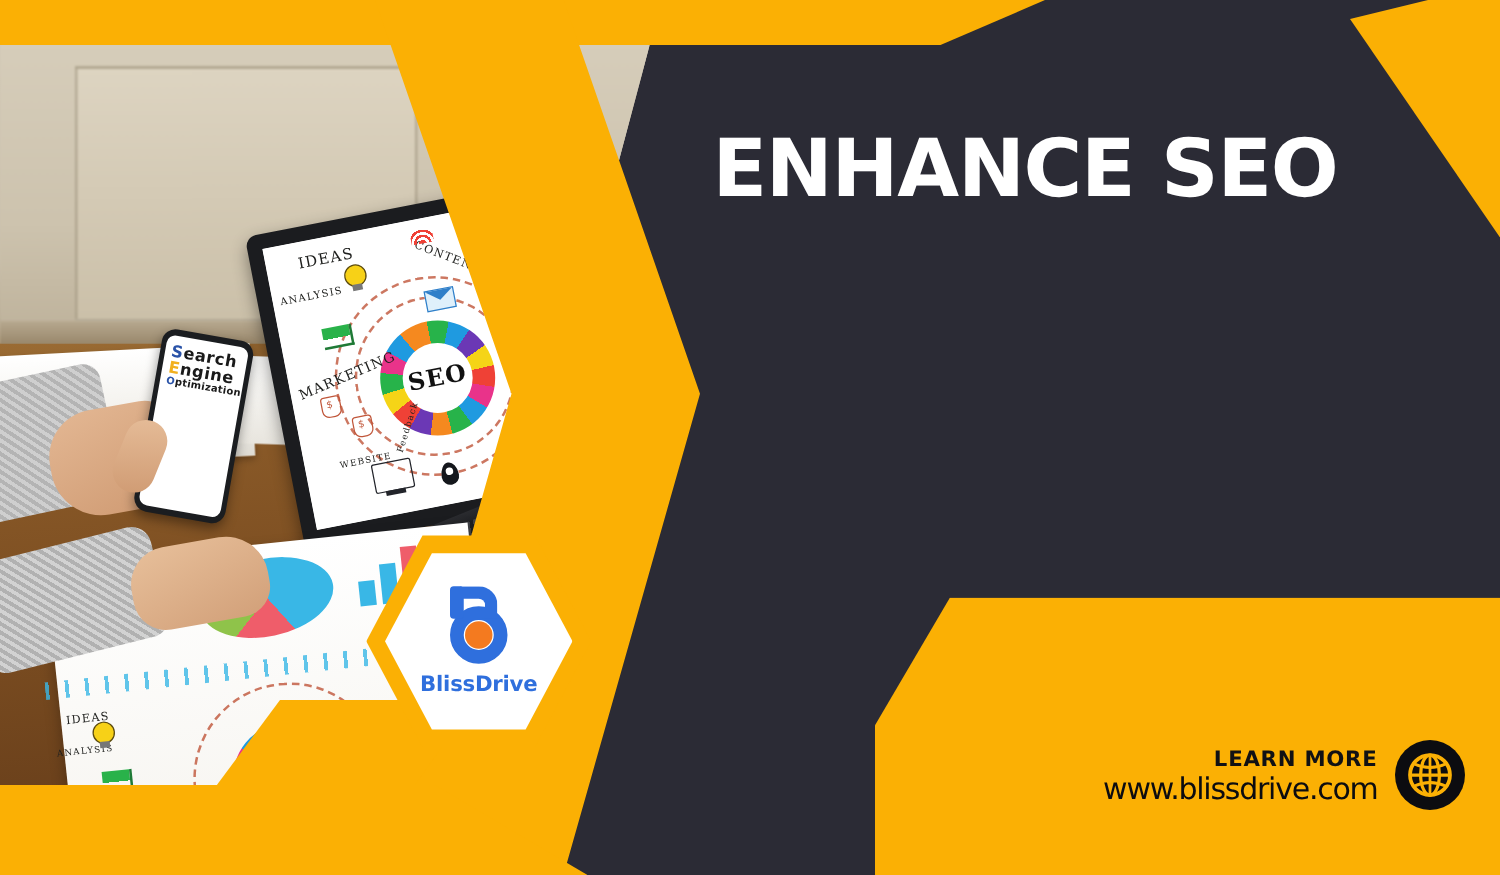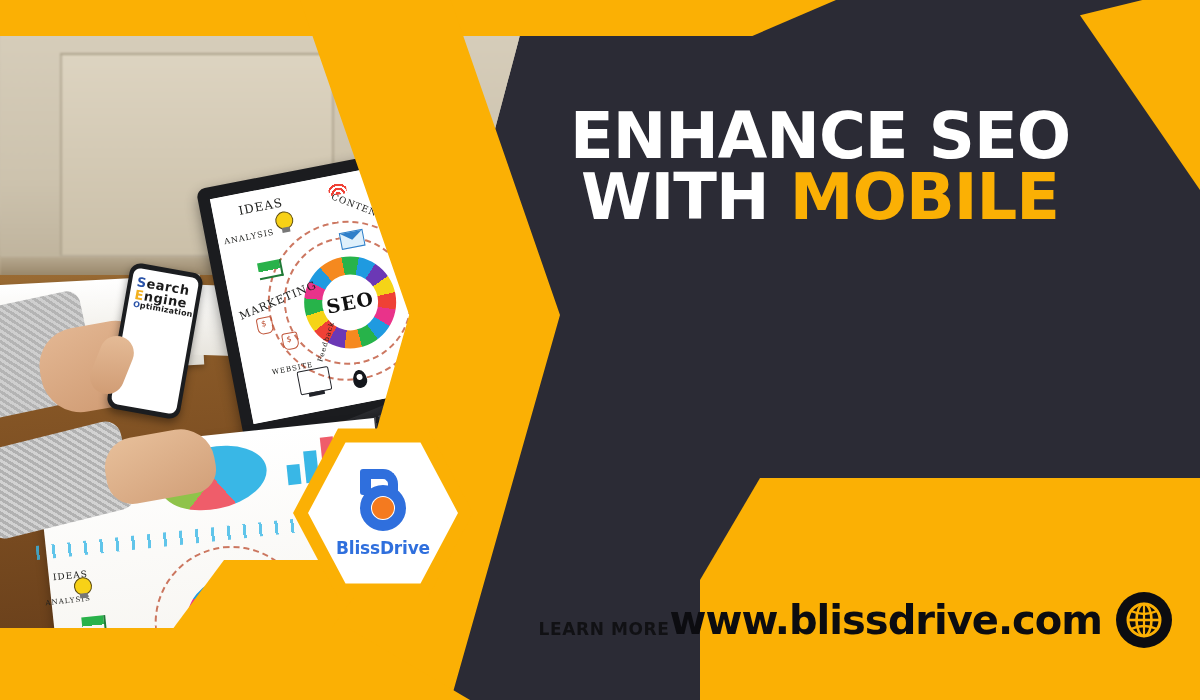--- a/index.html
+++ b/index.html
@@ -292,28 +292,28 @@
     text-transform:uppercase;
   }
   .headline .hl-line{display:block;white-space:nowrap;}
   .headline .accent{color:#fbb004;}
 
   
   .cta{
     position:absolute;right:28px;bottom:52px;
     display:flex;align-items:center;gap:14px;
   }
-  .cta-text{display:flex;flex-direction:row;align-items:flex-end;}
+  .cta-text{display:flex;flex-direction:column;align-items:flex-end;}
   .cta-learn{
     font-family:"DejaVu Sans",sans-serif;font-weight:bold;
     font-size:17px;letter-spacing:.6px;color:#111114;margin-bottom:1px;
   }
   .cta-url{
-    font-family:"DejaVu Sans",sans-serif;font-weight:bold;
-    font-size:40px;letter-spacing:-1px;color:#0c0c10;line-height:1;
+    font-family:"DejaVu Sans",sans-serif;font-weight:normal;
+    font-size:24px;letter-spacing:-1px;color:#0c0c10;line-height:1;
   }
   .globe{
     position:relative;width:56px;height:56px;border-radius:50%;
     background:#0c0c10;flex:0 0 56px;
   }
   .globe svg{position:absolute;left:10px;top:10px;}
 </style>
 </head>
 <body>
 
@@ -426,21 +426,20 @@
         <div class="bd-stem"></div>
         <div class="bd-hook"></div>
         <div class="bd-dot"></div>
       </div>
       <div class="bd-name">BlissDrive</div>
     </div>
   </div>
 
   <div class="headline">
     <span class="hl-line">ENHANCE SEO</span>
-    <span class="hl-line"><span>WITH </span><span class="accent">MOBILE</span></span>
   </div>
 
   <div class="cta">
     <div class="cta-text">
       <div class="cta-learn">LEARN MORE</div>
       <div class="cta-url">www.blissdrive.com</div>
     </div>
     <div class="globe">
       <svg width="36" height="36" viewBox="0 0 36 36" aria-hidden="true">
         <circle cx="18" cy="18" r="16" fill="none" stroke="#fbb004" stroke-width="3"></circle>

